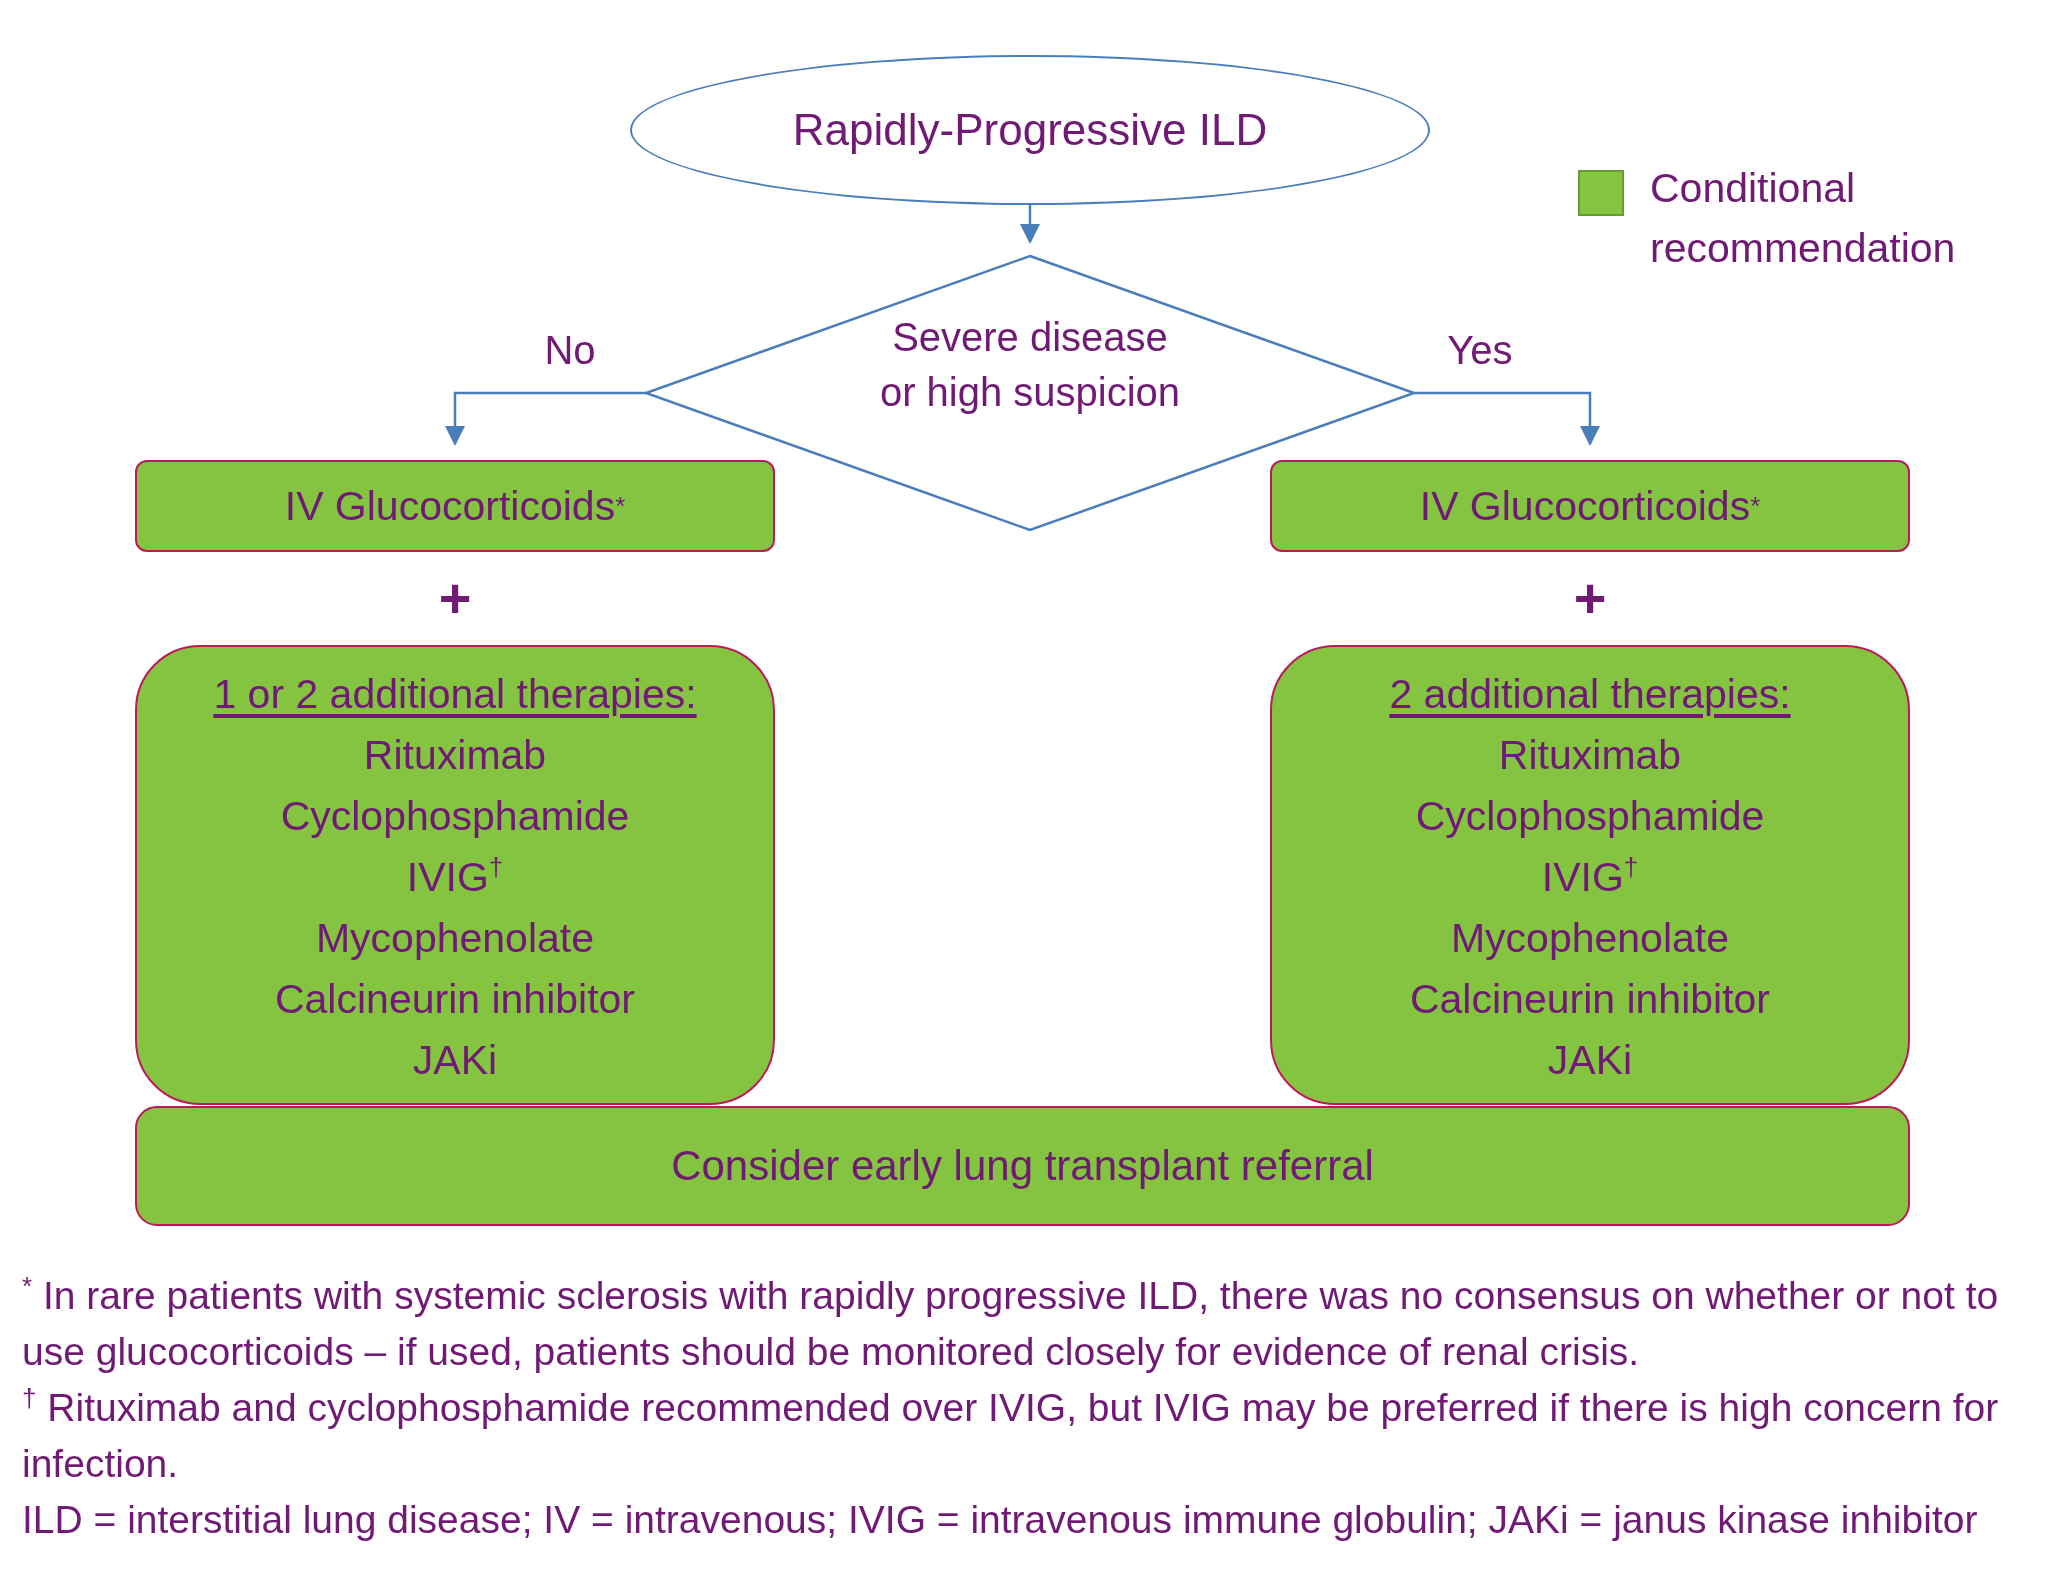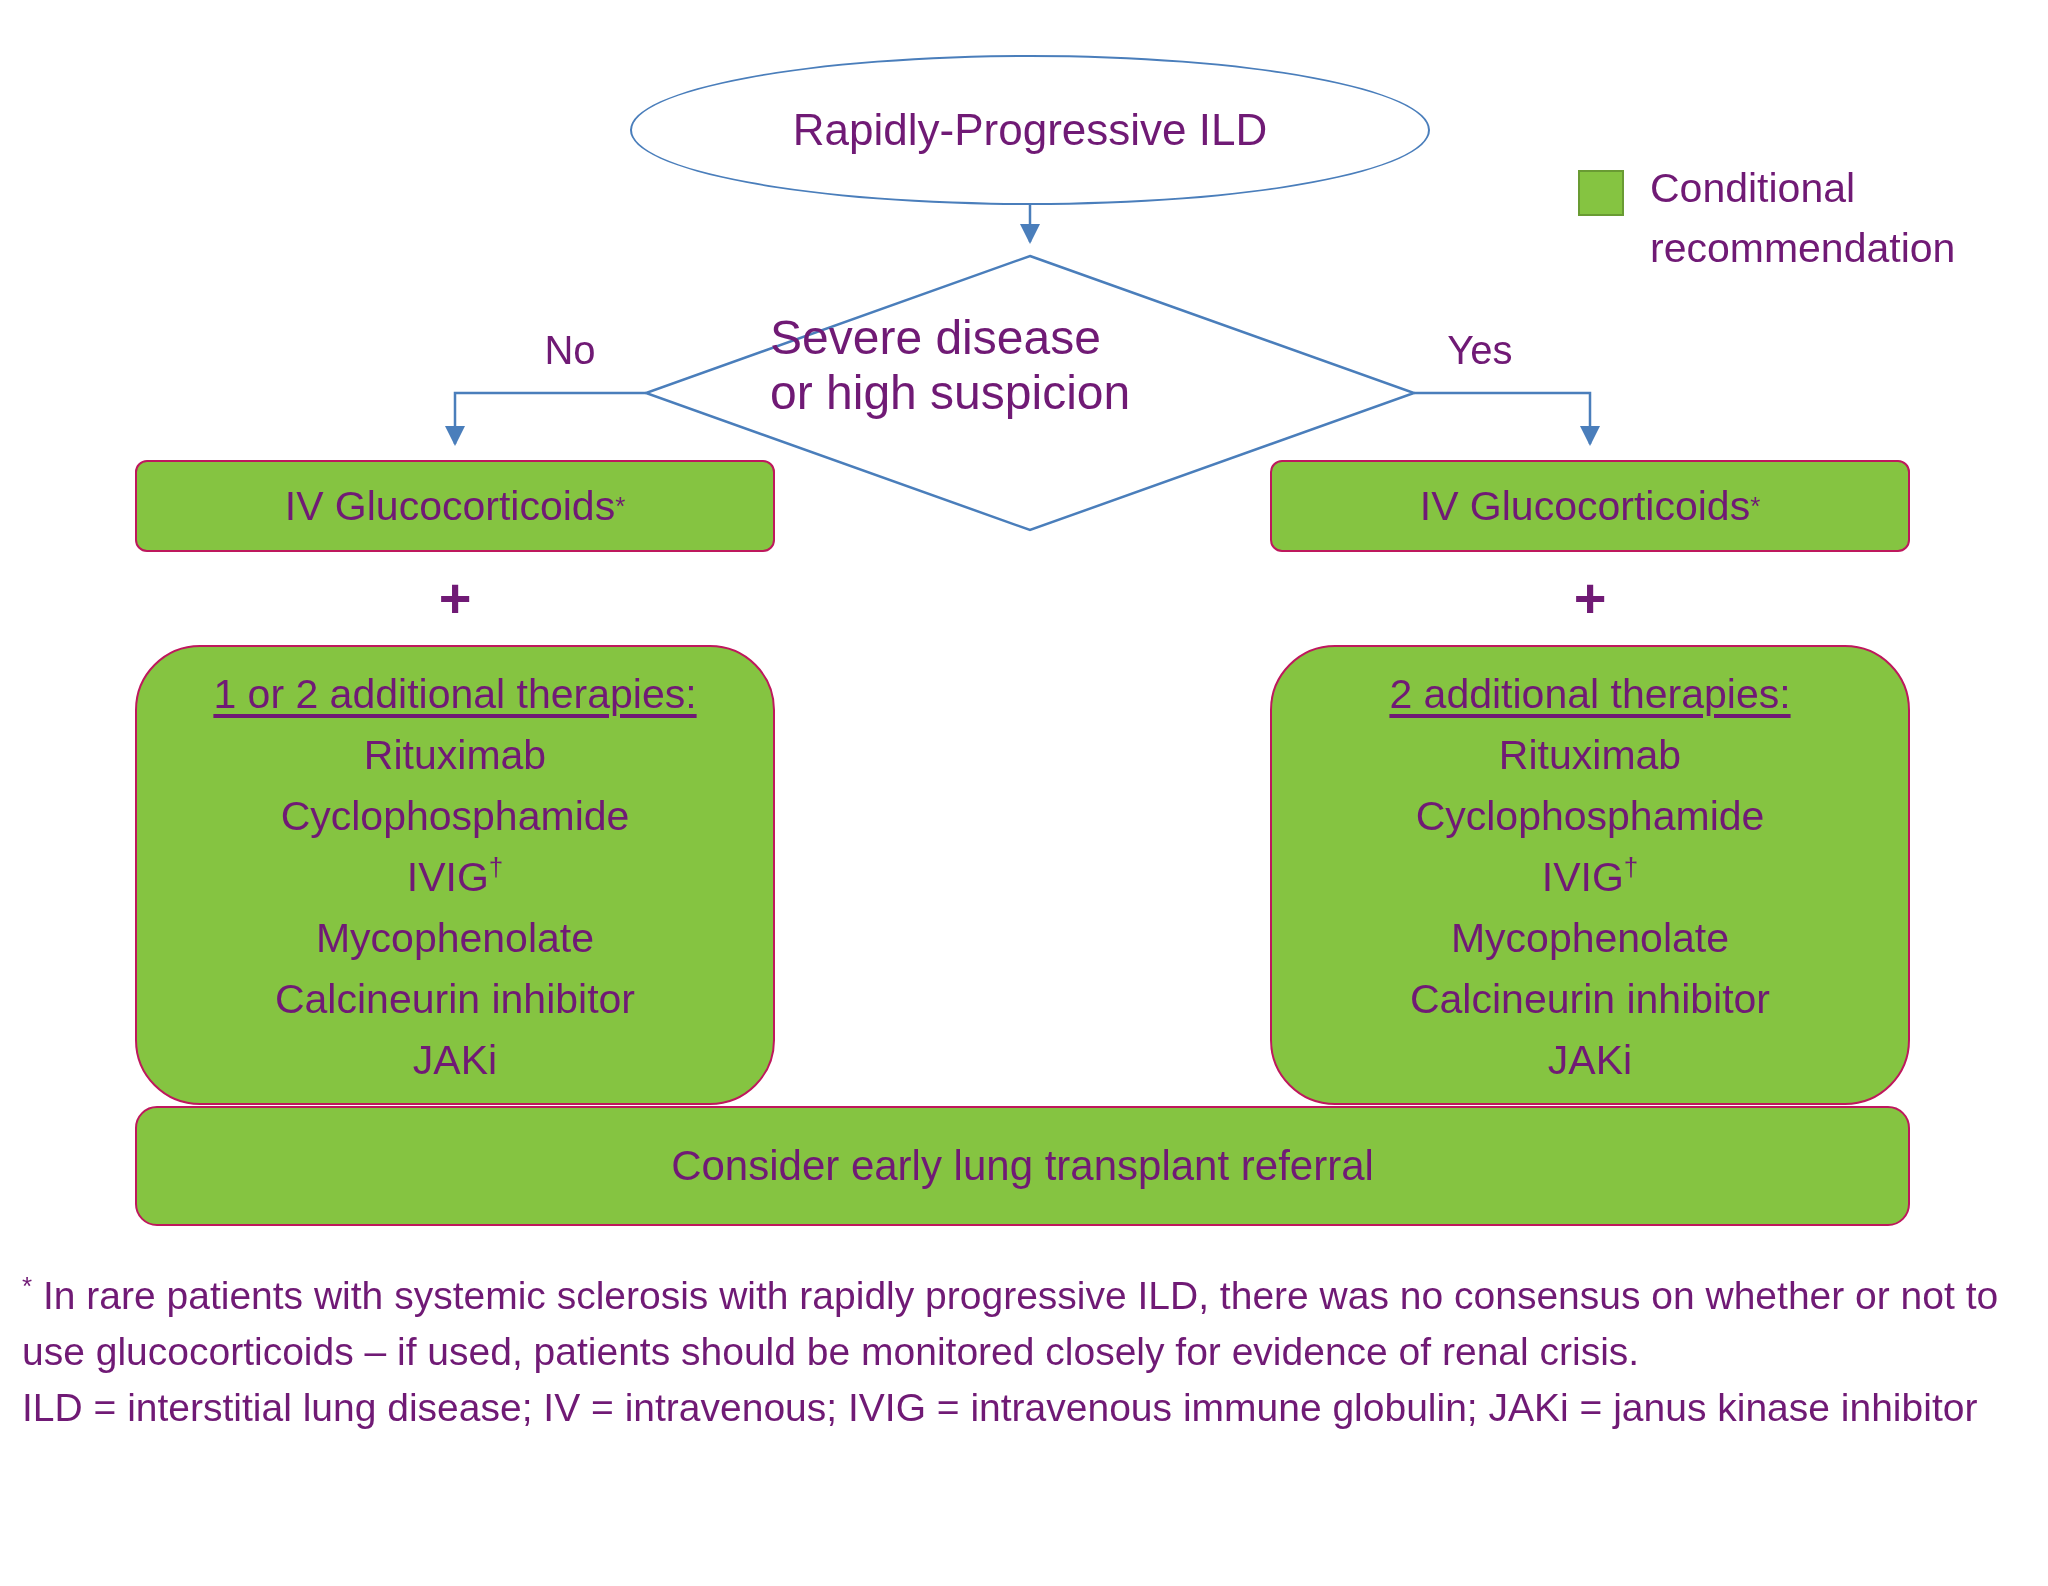--- a/index.html
+++ b/index.html
@@ -21,21 +21,22 @@
     border-radius: 50%;
     background: #ffffff;
     display: flex; align-items: center; justify-content: center;
     font-size: 44px;
     box-sizing: border-box;
   }
 
   
   .diamond-text {
     left: 770px; top: 310px; width: 520px;
-    font-size: 48px; line-height: 55px;
+    text-align: center;
+    font-size: 40px; line-height: 55px;
   }
 
   .branch-label {
     width: 140px; text-align: center;
     font-size: 40px;
   }
   #branch-no  { left: 500px; top: 328px; }
   #branch-yes { left: 1410px; top: 328px; }
 
   
@@ -180,16 +181,17 @@
     <div class="therapy-item"><span>Calcineurin inhibitor</span><span class="sup-inline"></span></div>
     <div class="therapy-item"><span>JAKi</span><span class="sup-inline"></span></div>
   </div>
 
   <div class="abs green-box bottom-bar">
     <span>Consider early lung transplant referral</span>
   </div>
 
   <div class="abs footnotes">
     <p><sup class="note">*</sup><span> In rare patients with systemic sclerosis with rapidly progressive ILD, there was no consensus on whether or not to use glucocorticoids – if used, patients should be monitored closely for evidence of renal crisis.</span></p>
+    <p><sup class="note">†</sup><span> Rituximab and cyclophosphamide recommended over IVIG, but IVIG may be preferred if there is high concern for infection.</span></p>
     <p><span>ILD = interstitial lung disease; IV = intravenous; IVIG = intravenous immune globulin; JAKi = janus kinase inhibitor</span></p>
   </div>
 
 </div>
 
 </body></html>

